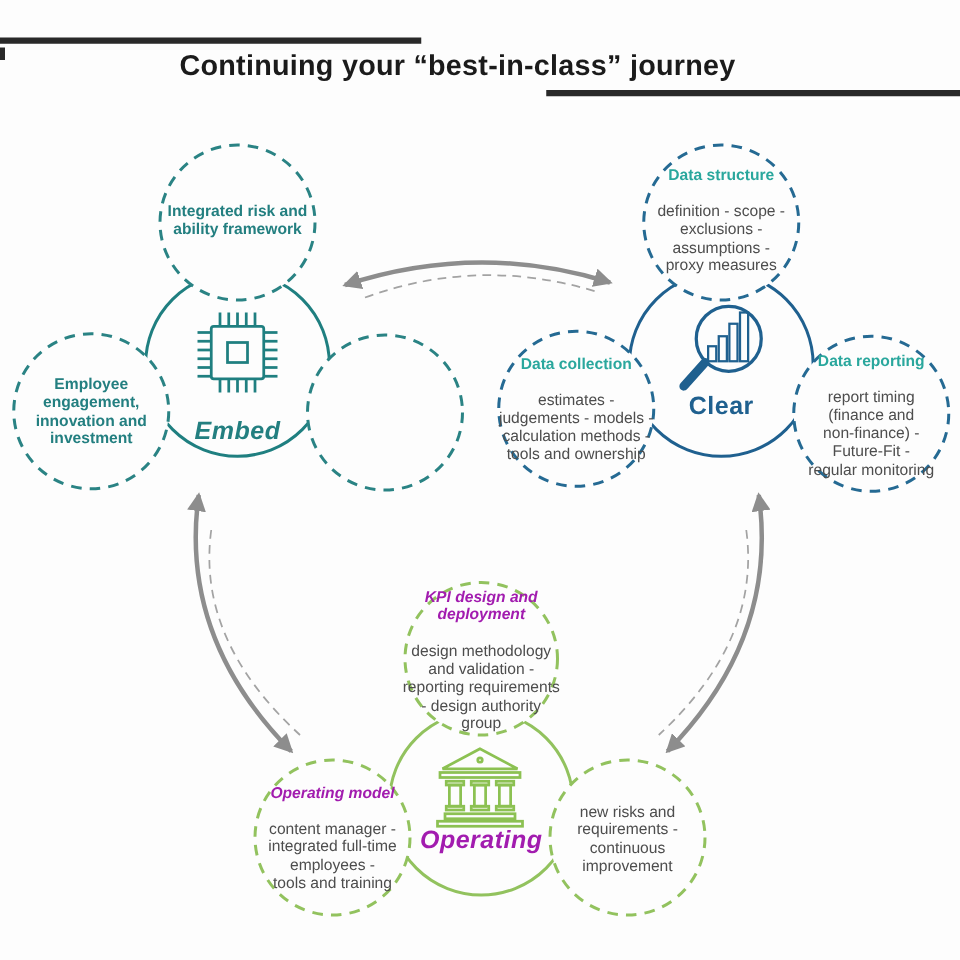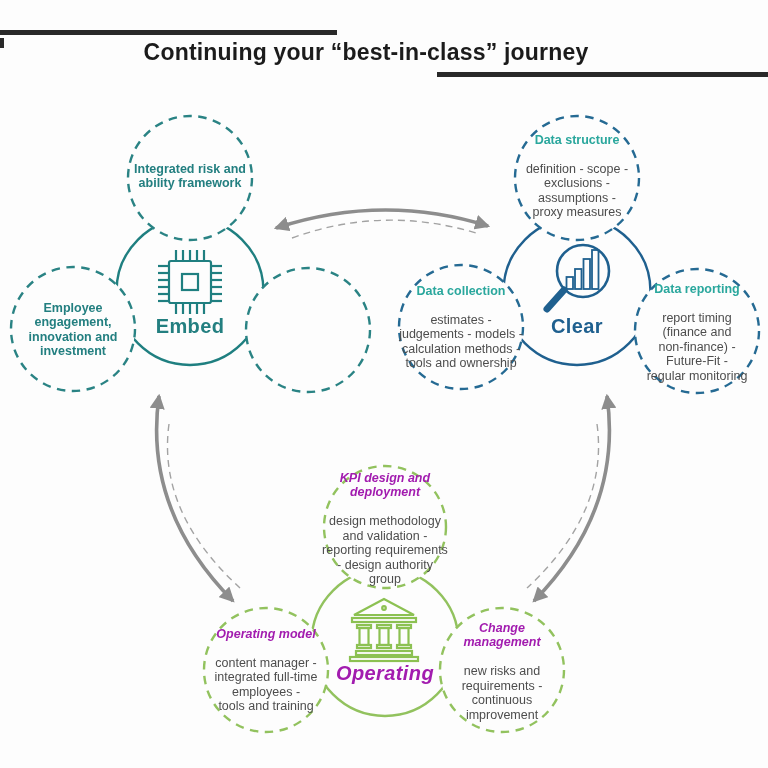--- a/index.html
+++ b/index.html
@@ -158,21 +158,21 @@
   <div class="lbl c-teal" style="left:190px; top:176px;">
     <div class="sat-head">Integrated risk and
 ability framework</div>
   </div>
   <div class="lbl c-teal" style="left:73px; top:329px;">
     <div class="sat-head">Employee
 engagement,
 innovation and
 investment</div>
   </div>
-  <div class="hub-label c-teal" style="left:190px; top:326px;">Embed</div>
+  <div class="hub-label c-teal" style="left:190px; top:346px;font-style:italic;">Embed</div>
 
   <div class="lbl" style="left:577px; top:176px;">
     <div class="sat-head c-tealgr">Data structure</div>
     <div class="sat-body">definition - scope -
 exclusions -
 assumptions -
 proxy measures</div>
   </div>
   <div class="lbl" style="left:461px; top:327px;">
     <div class="sat-head c-tealgr">Data collection</div>
@@ -201,22 +201,20 @@
 group</div>
   </div>
   <div class="lbl" style="left:266px; top:670px;">
     <div class="sat-head c-green">Operating model</div>
     <div class="sat-body">content manager -
 integrated full-time
 employees -
 tools and training</div>
   </div>
   <div class="lbl" style="left:502px; top:671px;">
-    <div class="sat-head c-green">Change
-management</div>
     <div class="sat-body">new risks and
 requirements -
 continuous
 improvement</div>
   </div>
   <div class="hub-label c-green" style="left:385px; top:673px;">Operating</div>
 
 </div>
 
 </body></html>

